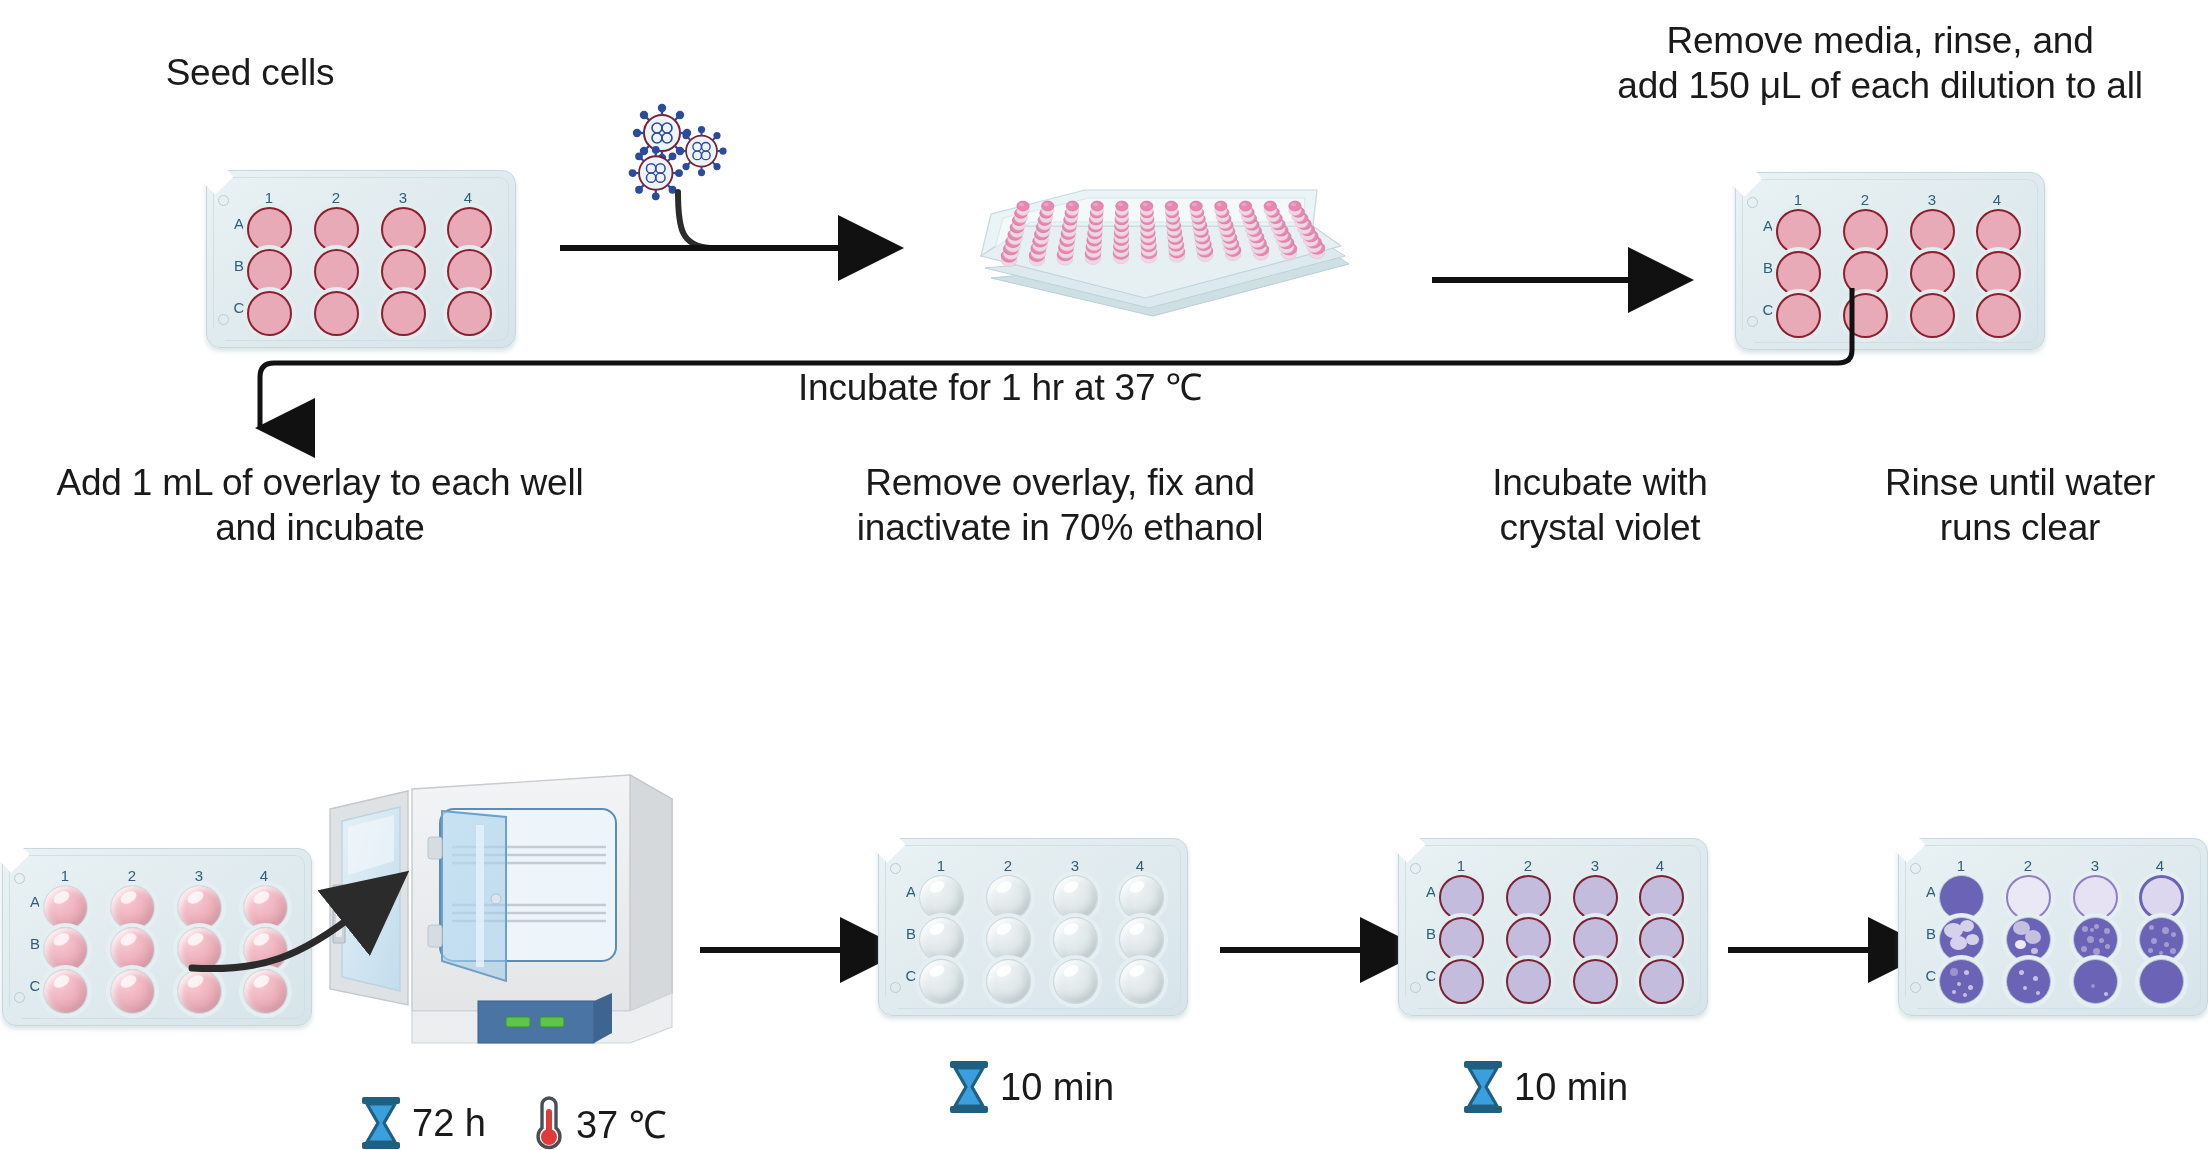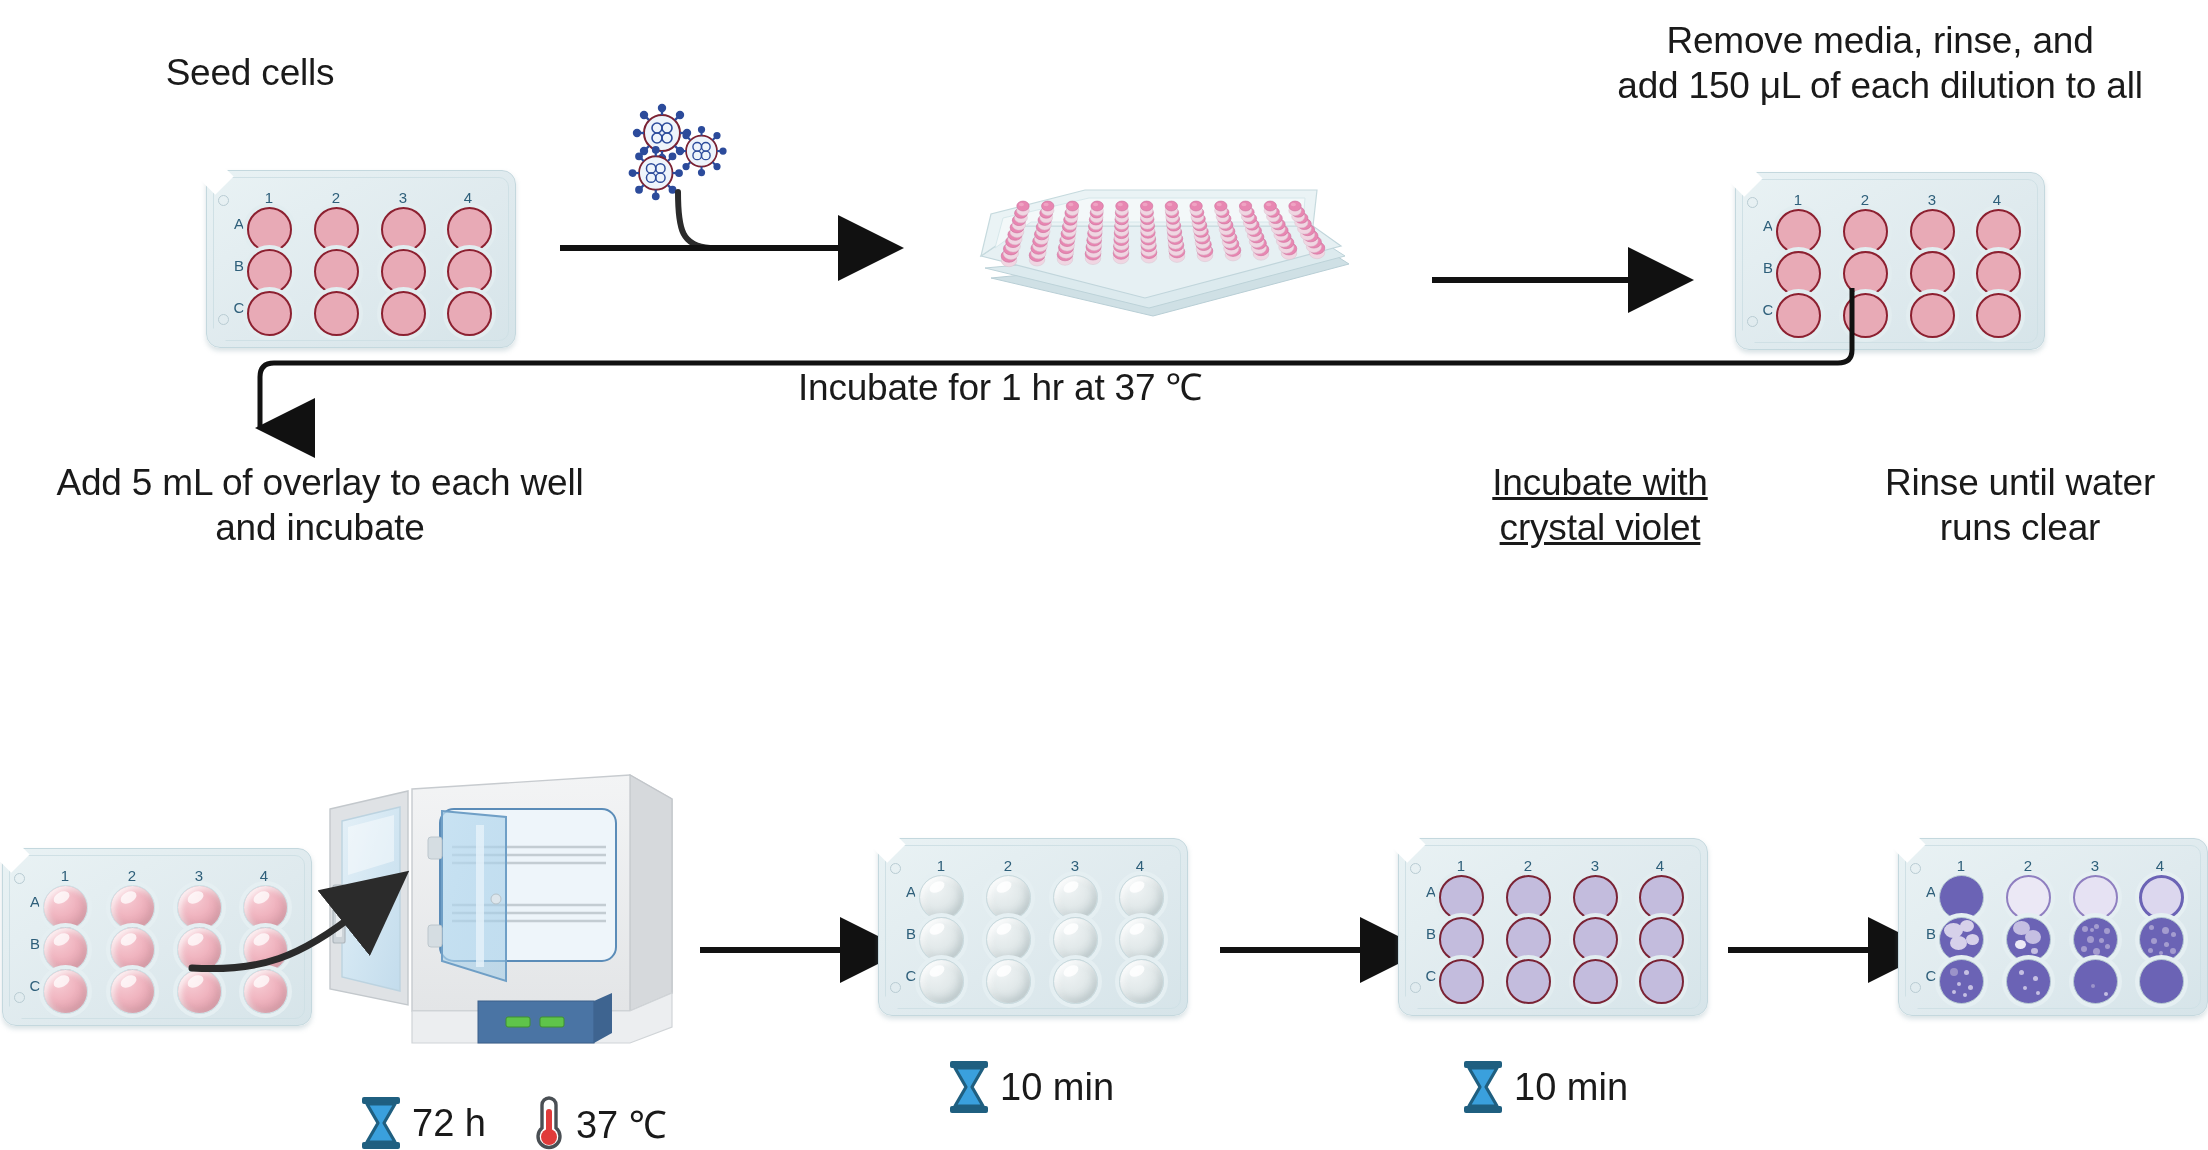--- a/index.html
+++ b/index.html
@@ -589,25 +589,27 @@
     <defs>
       <marker id="ah3" markerWidth="12" markerHeight="12" refX="6" refY="11" orient="auto">
         <path d="M0,0 L12,0 L6,12 z" fill="#111111"></path>
       </marker>
     </defs>
     <path d="M 1602 0 L 1602 62 Q 1602 75 1588 75 L 24 75 Q 10 75 10 89 L 10 140" stroke="#111111" stroke-width="5" fill="none" marker-end="url(#ah3)"></path>
   </svg>
 
   <div class="label" style="left:680px; top:365px; width:640px;">Incubate for 1 hr at 37 ℃</div>
 
-  <div class="label" style="left:10px; top:460px; width:620px;">Add 5 mL of overlay to each well
+  <div class="label" style="left:10px; top:460px; width:620px;">Add 1 mL of overlay to each well
 and incubate</div>
 
-
-  <div class="label" style="left:1400px; top:460px; width:400px;text-decoration:underline;">Incubate with
+  <div class="label" style="left:780px; top:460px; width:560px;">Remove overlay, fix and
+inactivate in 70% ethanol</div>
+
+  <div class="label" style="left:1400px; top:460px; width:400px;">Incubate with
 crystal violet</div>
 
   <div class="label" style="left:1840px; top:460px; width:360px;">Rinse until water
 runs clear</div>
 
   <div class="plate12" style="left:2px; top:848px;">
     <div class="corner-cut"></div>
     <div class="notch-tl"></div>
     <div class="notch-bl"></div>
     <div class="colhdr" style="left:53px;">1</div>

